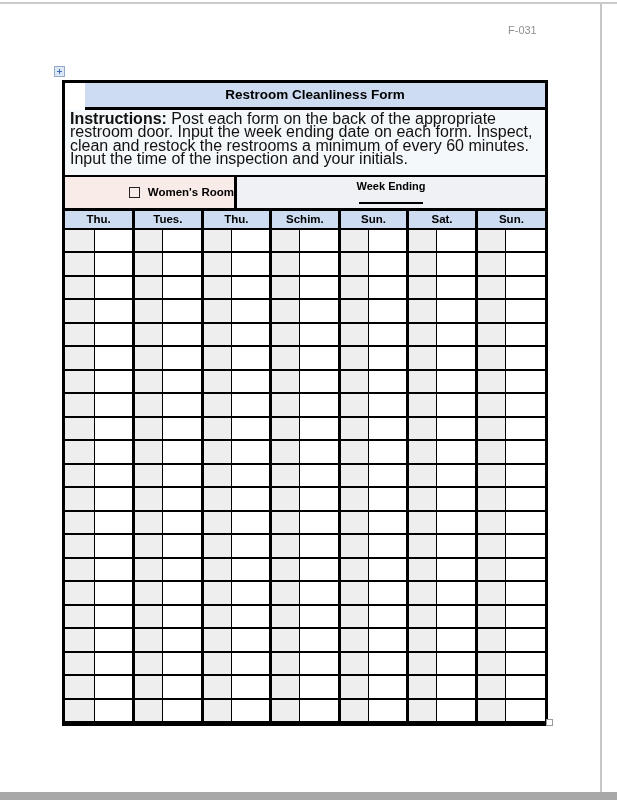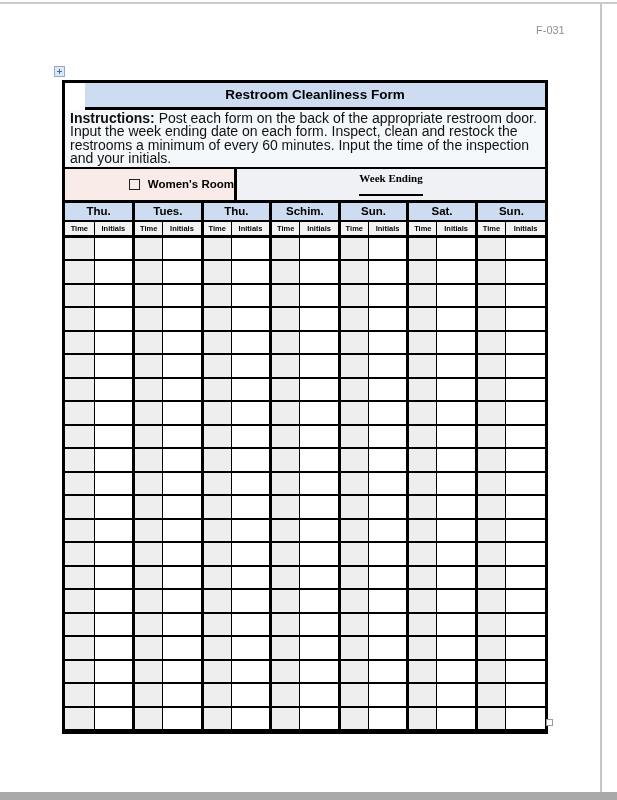--- a/index.html
+++ b/index.html
@@ -5,21 +5,21 @@
   html,body { margin:0; padding:0; background:#fff; }
   .page {
     position:relative; width:617px; height:800px; background:#ffffff;
     font-family:"Liberation Sans", sans-serif; overflow:hidden;
   }
   .top-line   { position:absolute; top:2px; left:0; width:617px; height:2px; background:#cbcbcb; }
   .right-line { position:absolute; top:4px; left:600px; width:2px; height:788px; background:#c6c6c6; }
   .bottom-band{ position:absolute; top:792px; left:0; width:617px; height:8px; background:#a8a8a8; }
 
   .doc-code {
-    position:absolute; top:24px; left:536px; color:#8f8f8f; font-size:11px;
+    position:absolute; top:24px; left:508px; color:#8f8f8f; font-size:11px;
   }
 
   .move-handle {
     position:absolute; left:54px; top:66px; width:9px; height:9px;
     background:#dce8f6; border:1px solid #93a9c6;
   }
   .move-handle .mh-h { position:absolute; left:2px; top:4px; width:5px; height:1px; background:#3f6eb5; }
   .move-handle .mh-v { position:absolute; left:4px; top:2px; width:1px; height:5px; background:#3f6eb5; }
 
   .form {
@@ -28,37 +28,37 @@
   }
 
   .title-row {
     height:24px; line-height:24px; text-align:center;
     background:var(--header-blue); border-bottom:3px solid #000;
     font-weight:bold; font-size:13.5px; color:#000;margin-left:20px;
   }
 
   .instructions {
     background:var(--instructions-bg); border-bottom:2px solid #000;
-    font-size:14px; line-height:13.4px; color:#111;
-    padding:2px 5px 1px 5px;
+    font-size:16px; line-height:13.4px; color:#111;
+    padding:2px 5px 9px 5px;
   }
   .instructions b { font-weight:bold; }
 
   .checkbox-row { display:flex; height:31px; border-bottom:3px solid #000; }
   .cb-cell {
     display:flex; align-items:center; justify-content:flex-end;
     font-weight:bold; font-size:11.5px; color:#000;
   }
   .cb-cell.womens { width:169px; background:var(--womens-pink); border-right:3px solid #000; }
   .cb-cell.mens   { width:159px; background:var(--mens-blue);   border-right:3px solid #000; }
   .checkbox {
     display:inline-block; width:9px; height:9px; border:1.2px solid #222;
     background:transparent; margin-right:8px;
   }
-  .we-cell { flex:1; background:var(--week-ending-bg); position:relative;font-family:Liberation Serif, serif; }
+  .we-cell { flex:1; background:var(--week-ending-bg); position:relative; }
   .we-label {
     text-align:center; font-weight:bold; font-size:11px; margin-top:3px; color:#000;
   }
   .we-line {
     position:absolute; left:50%; transform:translateX(-50%);
     bottom:4px; width:64px; height:2px; background:#000;
   }
 
   table.grid { width:100%; border-collapse:collapse; table-layout:fixed; }
   table.grid col.c-time { width:29px; }
@@ -149,36 +149,20 @@
       <thead id="grid-head">
           <tr>
             <th class="day" colspan="2">Thu.</th>
             <th class="day" colspan="2">Tues.</th>
             <th class="day" colspan="2">Thu.</th>
             <th class="day" colspan="2">Schim.</th>
             <th class="day" colspan="2">Sun.</th>
             <th class="day" colspan="2">Sat.</th>
             <th class="day" colspan="2">Sun.</th>
           </tr>
-          <tr>
-            <th class="sub time">Time</th>
-            <th class="sub init">Initials</th>
-            <th class="sub time">Time</th>
-            <th class="sub init">Initials</th>
-            <th class="sub time">Time</th>
-            <th class="sub init">Initials</th>
-            <th class="sub time">Time</th>
-            <th class="sub init">Initials</th>
-            <th class="sub time">Time</th>
-            <th class="sub init">Initials</th>
-            <th class="sub time">Time</th>
-            <th class="sub init">Initials</th>
-            <th class="sub time">Time</th>
-            <th class="sub init">Initials</th>
-          </tr>
         </thead>
       <tbody id="grid-body">
           <tr>
             <td class="cell time"></td>
             <td class="cell init"></td>
             <td class="cell time"></td>
             <td class="cell init"></td>
             <td class="cell time"></td>
             <td class="cell init"></td>
             <td class="cell time"></td>

